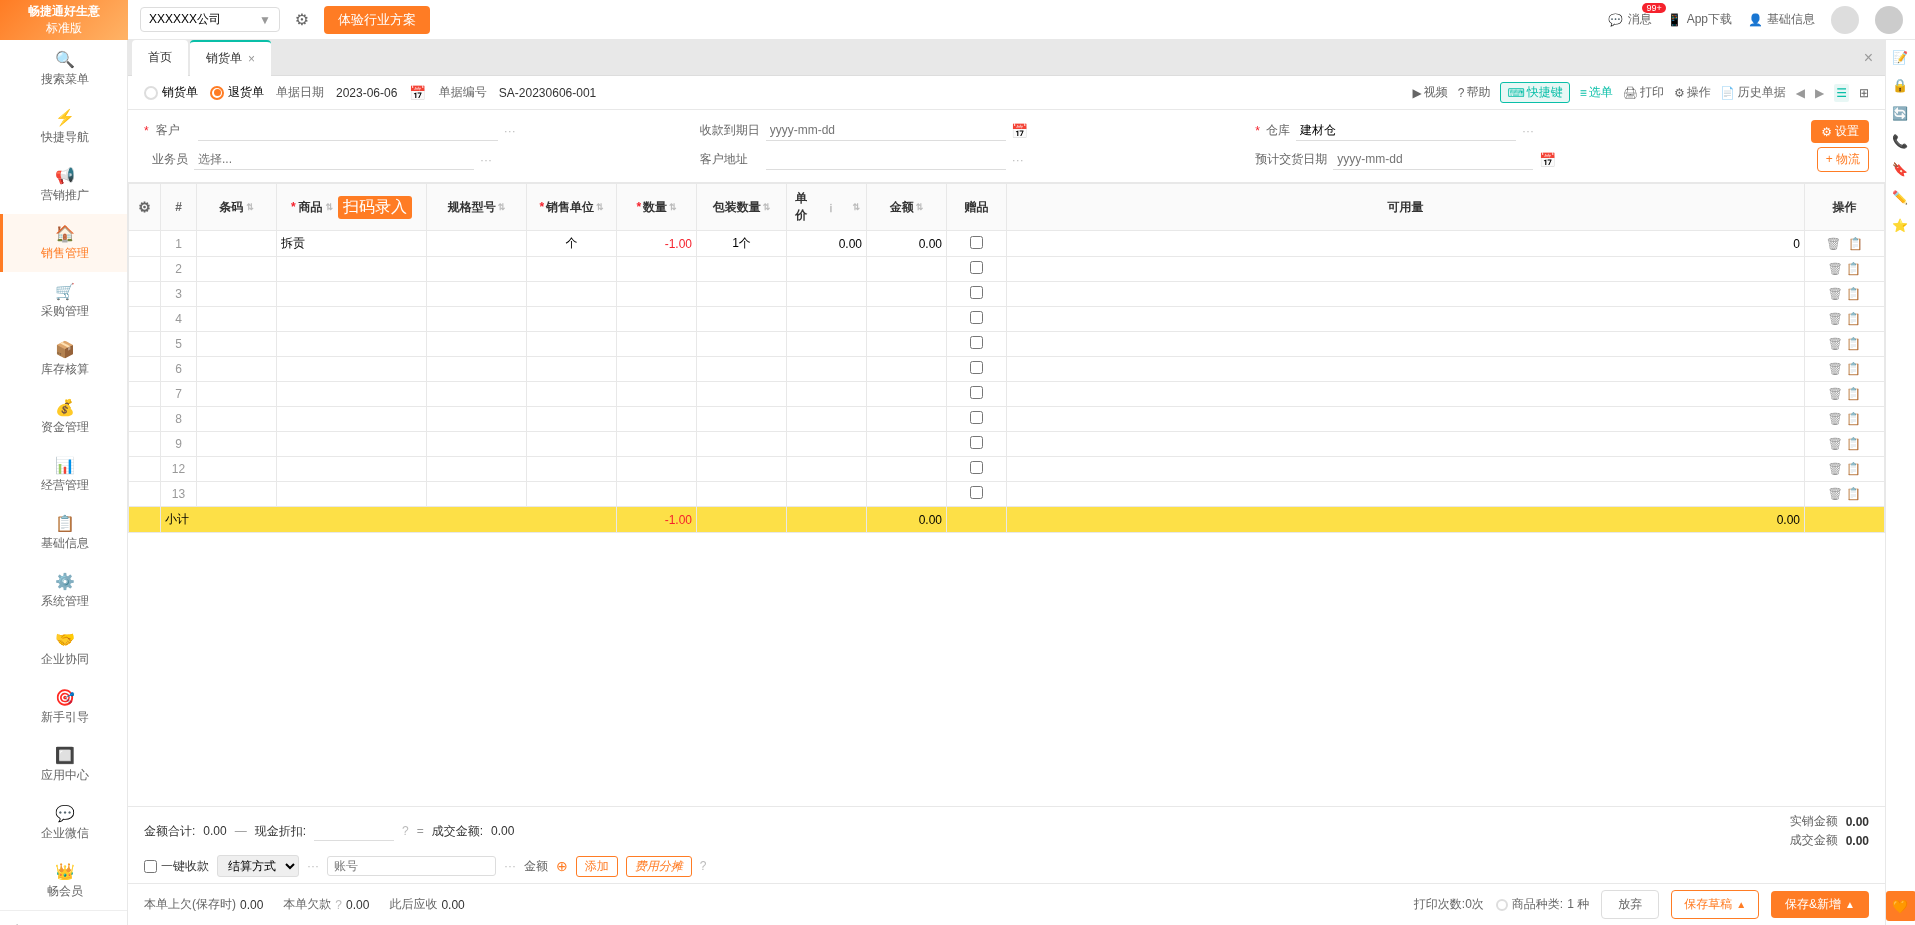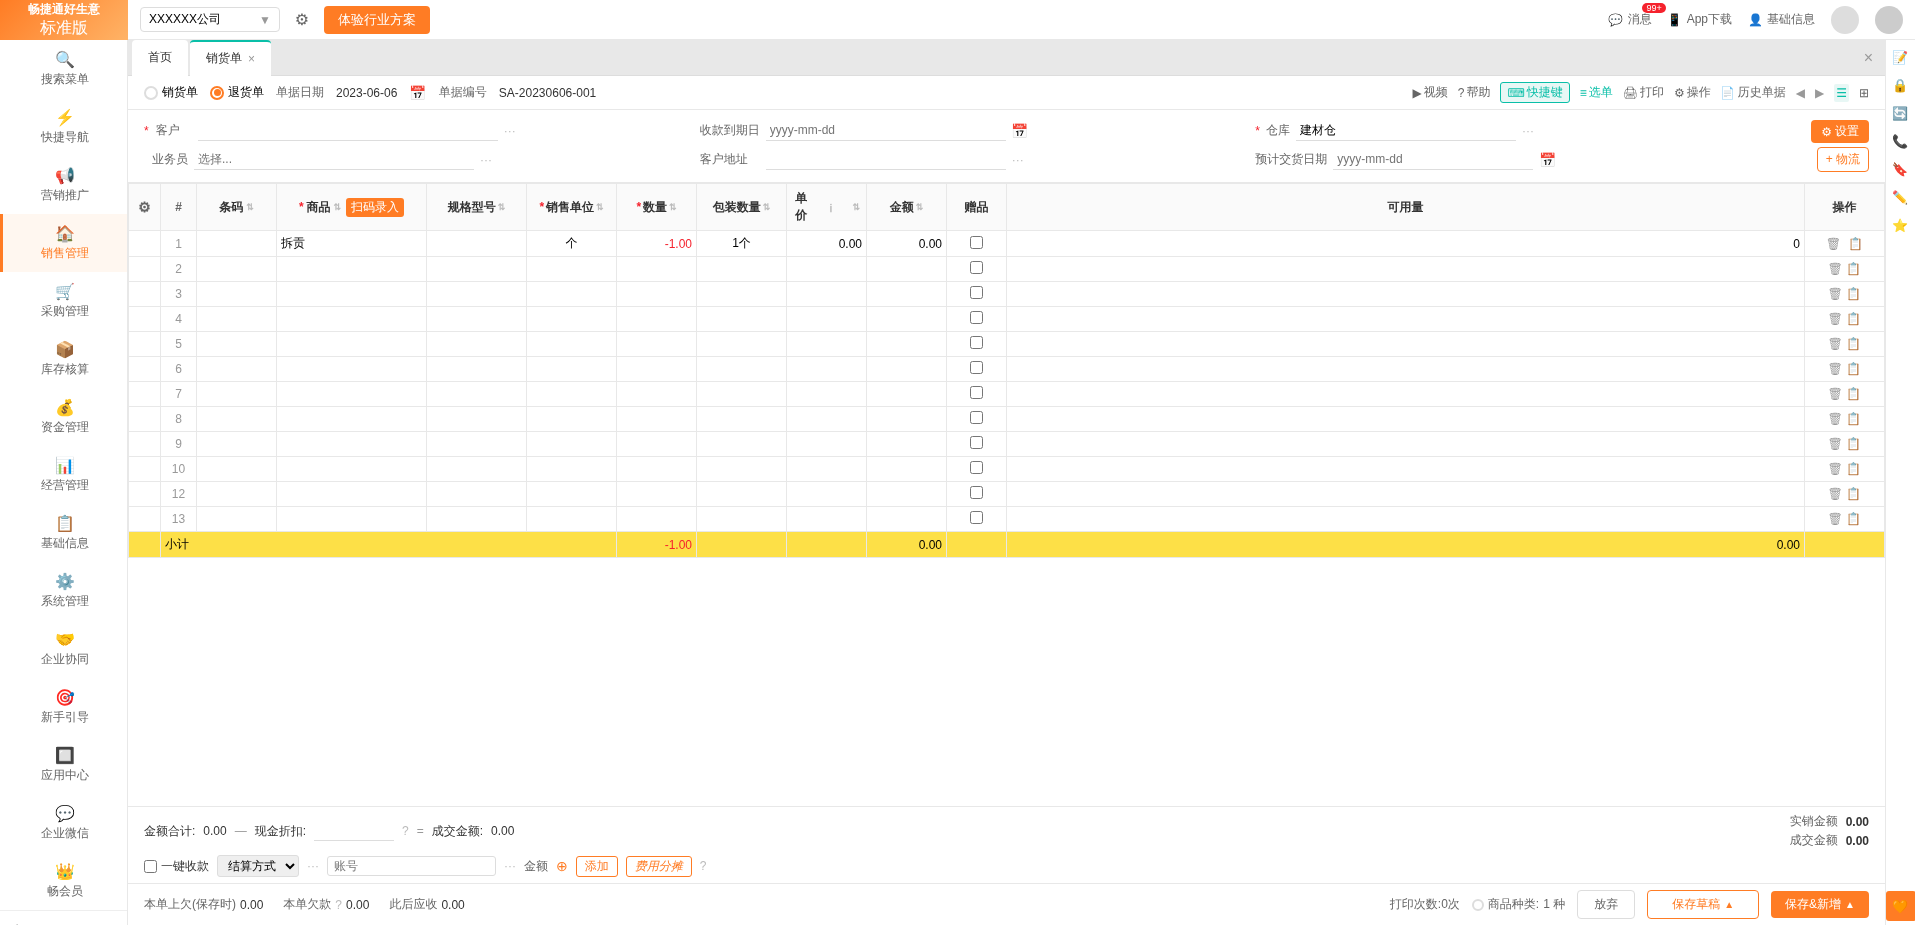--- a/index.html
+++ b/index.html
@@ -4,21 +4,21 @@
   <style>
     * { box-sizing: border-box; margin: 0; padding: 0; font-family: 'Microsoft YaHei', Arial, sans-serif; font-size: 12px; }
     body { background: #f5f5f5; overflow: hidden; width: 1915px; height: 925px; }
   </style>
 </head>
 <body>
 
 <div style="display:flex; height:40px; background:#fff; align-items:center; border-bottom:1px solid #e8e8e8;">
   <div style="width:128px; height:40px; background:linear-gradient(135deg,#ff7c24,#ffb366); display:flex; flex-direction:column; align-items:center; justify-content:center; color:#fff;">
     <div style="font-size:12px; font-weight:bold;">畅捷通好生意</div>
-    <div style="font-size:16px;">标准版</div>
+    <div style="font-size:12px;">标准版</div>
   </div>
   <div style="display:flex; align-items:center; flex:1; padding:0 12px; gap:8px;">
     <div style="display:flex; align-items:center; gap:4px; border:1px solid #ddd; border-radius:4px; padding:3px 8px; min-width:140px; cursor:pointer; background:#fff;">
       <span>XXXXXX公司</span>
       <span style="color:#999; margin-left:auto;">▼</span>
     </div>
     <button style="width:28px; height:28px; border:none; background:none; cursor:pointer; color:#666; font-size:16px;">⚙</button>
     <button style="background:#ff7c24; color:#fff; border:none; border-radius:4px; padding:5px 14px; cursor:pointer; font-size:13px;">体验行业方案</button>
     <div style="margin-left:auto; display:flex; align-items:center; gap:16px; color:#666;">
       <div style="position:relative; cursor:pointer; display:flex; align-items:center; gap:4px;">
@@ -260,21 +260,21 @@
                 <div style="display:flex; align-items:center; justify-content:center; gap:3px;">
                   <span>条码</span>
                   <span style="color:#bbb; font-size:9px;">⇅</span>
                 </div>
               </th>
               <th style="border:1px solid #e8e8e8; padding:6px; text-align:center; color:#333;">
                 <div style="display:flex; align-items:center; justify-content:center; gap:3px;">
                   <span style="color:#f5222d;">*</span>
                   <span>商品</span>
                   <span style="color:#bbb; font-size:9px;">⇅</span>
-                  <button style="background:#ff7c24; color:#fff; border:none; border-radius:3px; padding:1px 5px; cursor:pointer; font-size:12px; margin-left:2px;">扫码录入</button>
+                  <button style="background:#ff7c24; color:#fff; border:none; border-radius:3px; padding:1px 5px; cursor:pointer; font-size:16px; margin-left:2px;">扫码录入</button>
                 </div>
               </th>
               <th style="border:1px solid #e8e8e8; padding:6px; text-align:center; color:#333;">
                 <div style="display:flex; align-items:center; justify-content:center; gap:2px;">
                   <span>规格型号</span>
                   <span style="color:#bbb; font-size:9px;">⇅</span>
                 </div>
               </th>
               <th style="border:1px solid #e8e8e8; padding:6px; text-align:center; color:#333;">
                 <div style="display:flex; align-items:center; justify-content:center; gap:2px;">
@@ -456,35 +456,20 @@
                 <td style="border:1px solid #e8e8e8; padding:4px;"></td>
                 <td style="border:1px solid #e8e8e8; padding:4px;"></td>
                 <td style="border:1px solid #e8e8e8; padding:4px;"></td>
                 <td style="border:1px solid #e8e8e8; padding:4px;"></td>
                 <td style="border:1px solid #e8e8e8; padding:4px; text-align:center;"><input type="checkbox" style=""></td>
                 <td style="border:1px solid #e8e8e8; padding:4px;"></td>
                 <td style="border:1px solid #e8e8e8; padding:4px; text-align:center;"><span style="cursor:pointer; color:#999; margin-right:4px;">🗑</span><span style="cursor:pointer; color:#999;">📋</span></td>
               </tr>
             <tr>
                 <td style="border:1px solid #e8e8e8; padding:4px;"></td>
-                <td style="border:1px solid #e8e8e8; padding:4px; text-align:center; color:#999;">10</td>
-                <td style="border:1px solid #e8e8e8; padding:4px;"></td>
-                <td style="border:1px solid #e8e8e8; padding:4px;"></td>
-                <td style="border:1px solid #e8e8e8; padding:4px;"></td>
-                <td style="border:1px solid #e8e8e8; padding:4px;"></td>
-                <td style="border:1px solid #e8e8e8; padding:4px;"></td>
-                <td style="border:1px solid #e8e8e8; padding:4px;"></td>
-                <td style="border:1px solid #e8e8e8; padding:4px;"></td>
-                <td style="border:1px solid #e8e8e8; padding:4px;"></td>
-                <td style="border:1px solid #e8e8e8; padding:4px; text-align:center;"><input type="checkbox" style=""></td>
-                <td style="border:1px solid #e8e8e8; padding:4px;"></td>
-                <td style="border:1px solid #e8e8e8; padding:4px; text-align:center;"><span style="cursor:pointer; color:#999; margin-right:4px;">🗑</span><span style="cursor:pointer; color:#999;">📋</span></td>
-              </tr>
-            <tr>
-                <td style="border:1px solid #e8e8e8; padding:4px;"></td>
                 <td style="border:1px solid #e8e8e8; padding:4px; text-align:center; color:#999;">12</td>
                 <td style="border:1px solid #e8e8e8; padding:4px;"></td>
                 <td style="border:1px solid #e8e8e8; padding:4px;"></td>
                 <td style="border:1px solid #e8e8e8; padding:4px;"></td>
                 <td style="border:1px solid #e8e8e8; padding:4px;"></td>
                 <td style="border:1px solid #e8e8e8; padding:4px;"></td>
                 <td style="border:1px solid #e8e8e8; padding:4px;"></td>
                 <td style="border:1px solid #e8e8e8; padding:4px;"></td>
                 <td style="border:1px solid #e8e8e8; padding:4px;"></td>
                 <td style="border:1px solid #e8e8e8; padding:4px; text-align:center;"><input type="checkbox" style=""></td>
@@ -582,21 +567,21 @@
           <span style="color:#333;">0.00</span>
         </div>
         <div style="margin-left:auto; display:flex; align-items:center; gap:12px;">
           <span>打印次数:0次</span>
           <div style="display:flex; align-items:center; gap:4px;">
             <span style="width:12px; height:12px; border-radius:50%; border:2px solid #ddd; display:inline-block;"></span>
             <span>商品种类:</span>
             <span>1 种</span>
           </div>
           <button style="border:1px solid #ddd; background:#fff; color:#666; border-radius:4px; padding:5px 16px; cursor:pointer;">放弃</button>
-          <button style="border:1px solid #ff7c24; background:#fff; color:#ff7c24; border-radius:4px; padding:5px 24px; cursor:pointer; display:flex; align-items:center; gap:4px;">
+          <button style="border:1px solid #ff7c24; background:#fff; color:#ff7c24; border-radius:4px; padding:5px 12px; cursor:pointer; display:flex; align-items:center; gap:4px;">
             <span>保存草稿</span>
             <span style="font-size:10px;">▲</span>
           </button>
           <button style="background:#ff7c24; color:#fff; border:none; border-radius:4px; padding:5px 14px; cursor:pointer; display:flex; align-items:center; gap:4px;">
             <span>保存&amp;新增</span>
             <span style="font-size:10px;">▲</span>
           </button>
         </div>
       </div>
     </div>

